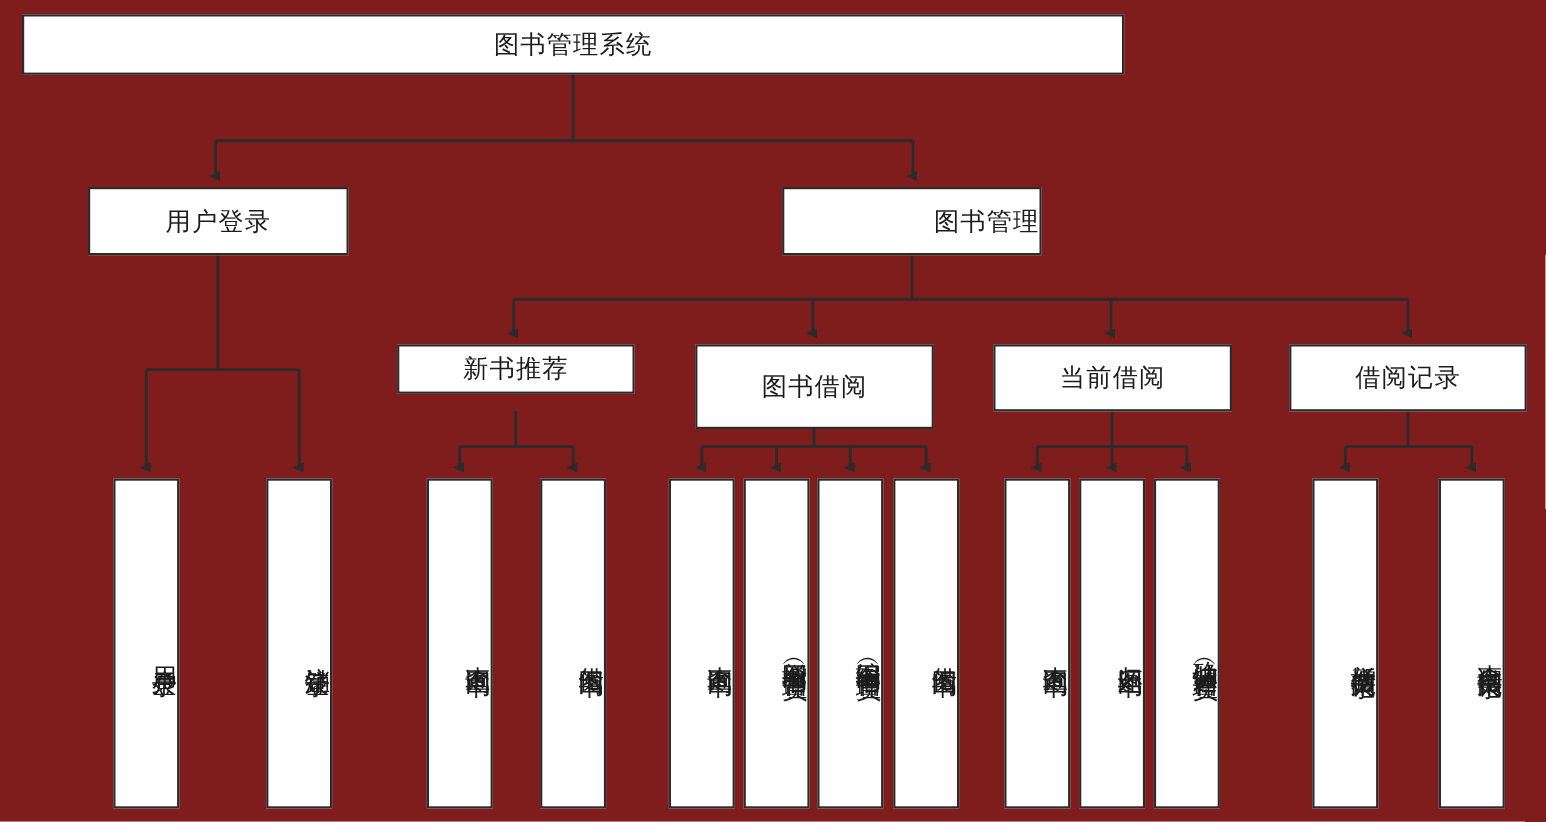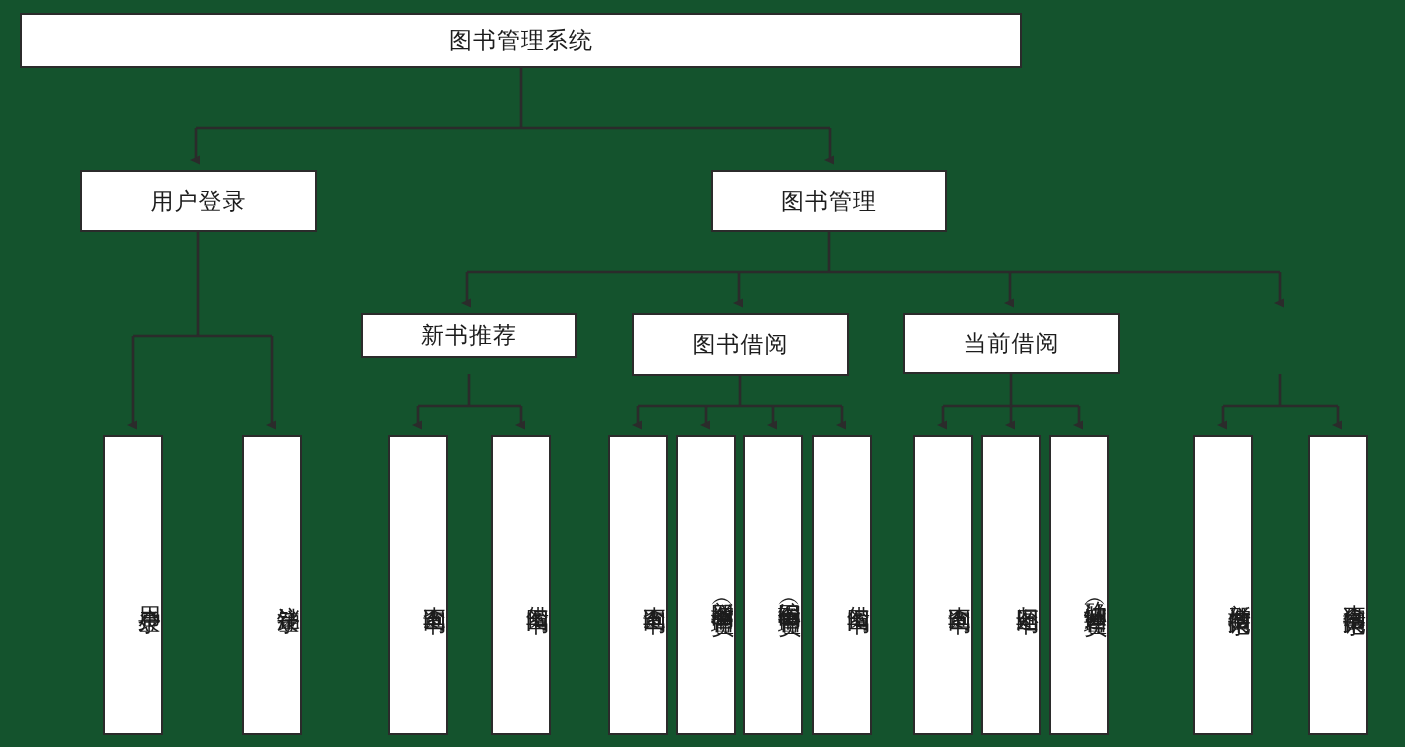--- a/index.html
+++ b/index.html
@@ -7,21 +7,21 @@
     padding: 0;
     background: #ffffff;
   }
   body {
     font-family: "Liberation Sans", "DejaVu Sans", sans-serif;
   }
   #canvas {
     position: relative;
     width: 1405px;
     height: 747px;
-    background: #14532d;
+    background: #7f1d1d;
     overflow: hidden;
   }
   #edges {
     position: absolute;
     left: 0;
     top: 0;
     width: 1405px;
     height: 747px;
   }
   .node {
@@ -119,32 +119,35 @@
     </g>
   </svg>
 
   <div class="node horiz" style="left:20px; top:13px; width:1002px; height:55px;">
     <span class="label">图书管理系统</span>
   </div>
 
   <div class="node horiz" style="left:80px; top:170px; width:237px; height:62px;">
     <span class="label">用户登录</span>
   </div>
-  <div class="node horiz" style="left:711px; top:170px; width:236px; height:62px;">
+  <div class="node horiz" style="left:711px; top:170px; width:236px; height:62px;justify-content:flex-end;">
     <span class="label">图书管理</span>
   </div>
 
   <div class="node horiz" style="left:361px; top:313px; width:216px; height:45px;">
     <span class="label">新书推荐</span>
   </div>
-  <div class="node horiz" style="left:632px; top:313px; width:217px; height:63px;">
+  <div class="node horiz" style="left:632px; top:313px; width:217px; height:77px;">
     <span class="label">图书借阅</span>
   </div>
   <div class="node horiz" style="left:903px; top:313px; width:217px; height:61px;text-align:center;">
     <span class="label">当前借阅</span>
+  </div>
+  <div class="node horiz" style="left:1172px; top:313px; width:216px; height:61px;">
+    <span class="label">借阅记录</span>
   </div>
 
   <div class="node vert" style="left:103px; top:435px; width:60px; height:300px;">
     <span class="label">用户登录</span>
   </div>
   <div class="node vert" style="left:242px; top:435px; width:60px; height:300px;">
     <span class="label">注销登录</span>
   </div>
 
   <div class="node vert" style="left:388px; top:435px; width:60px; height:300px;">

